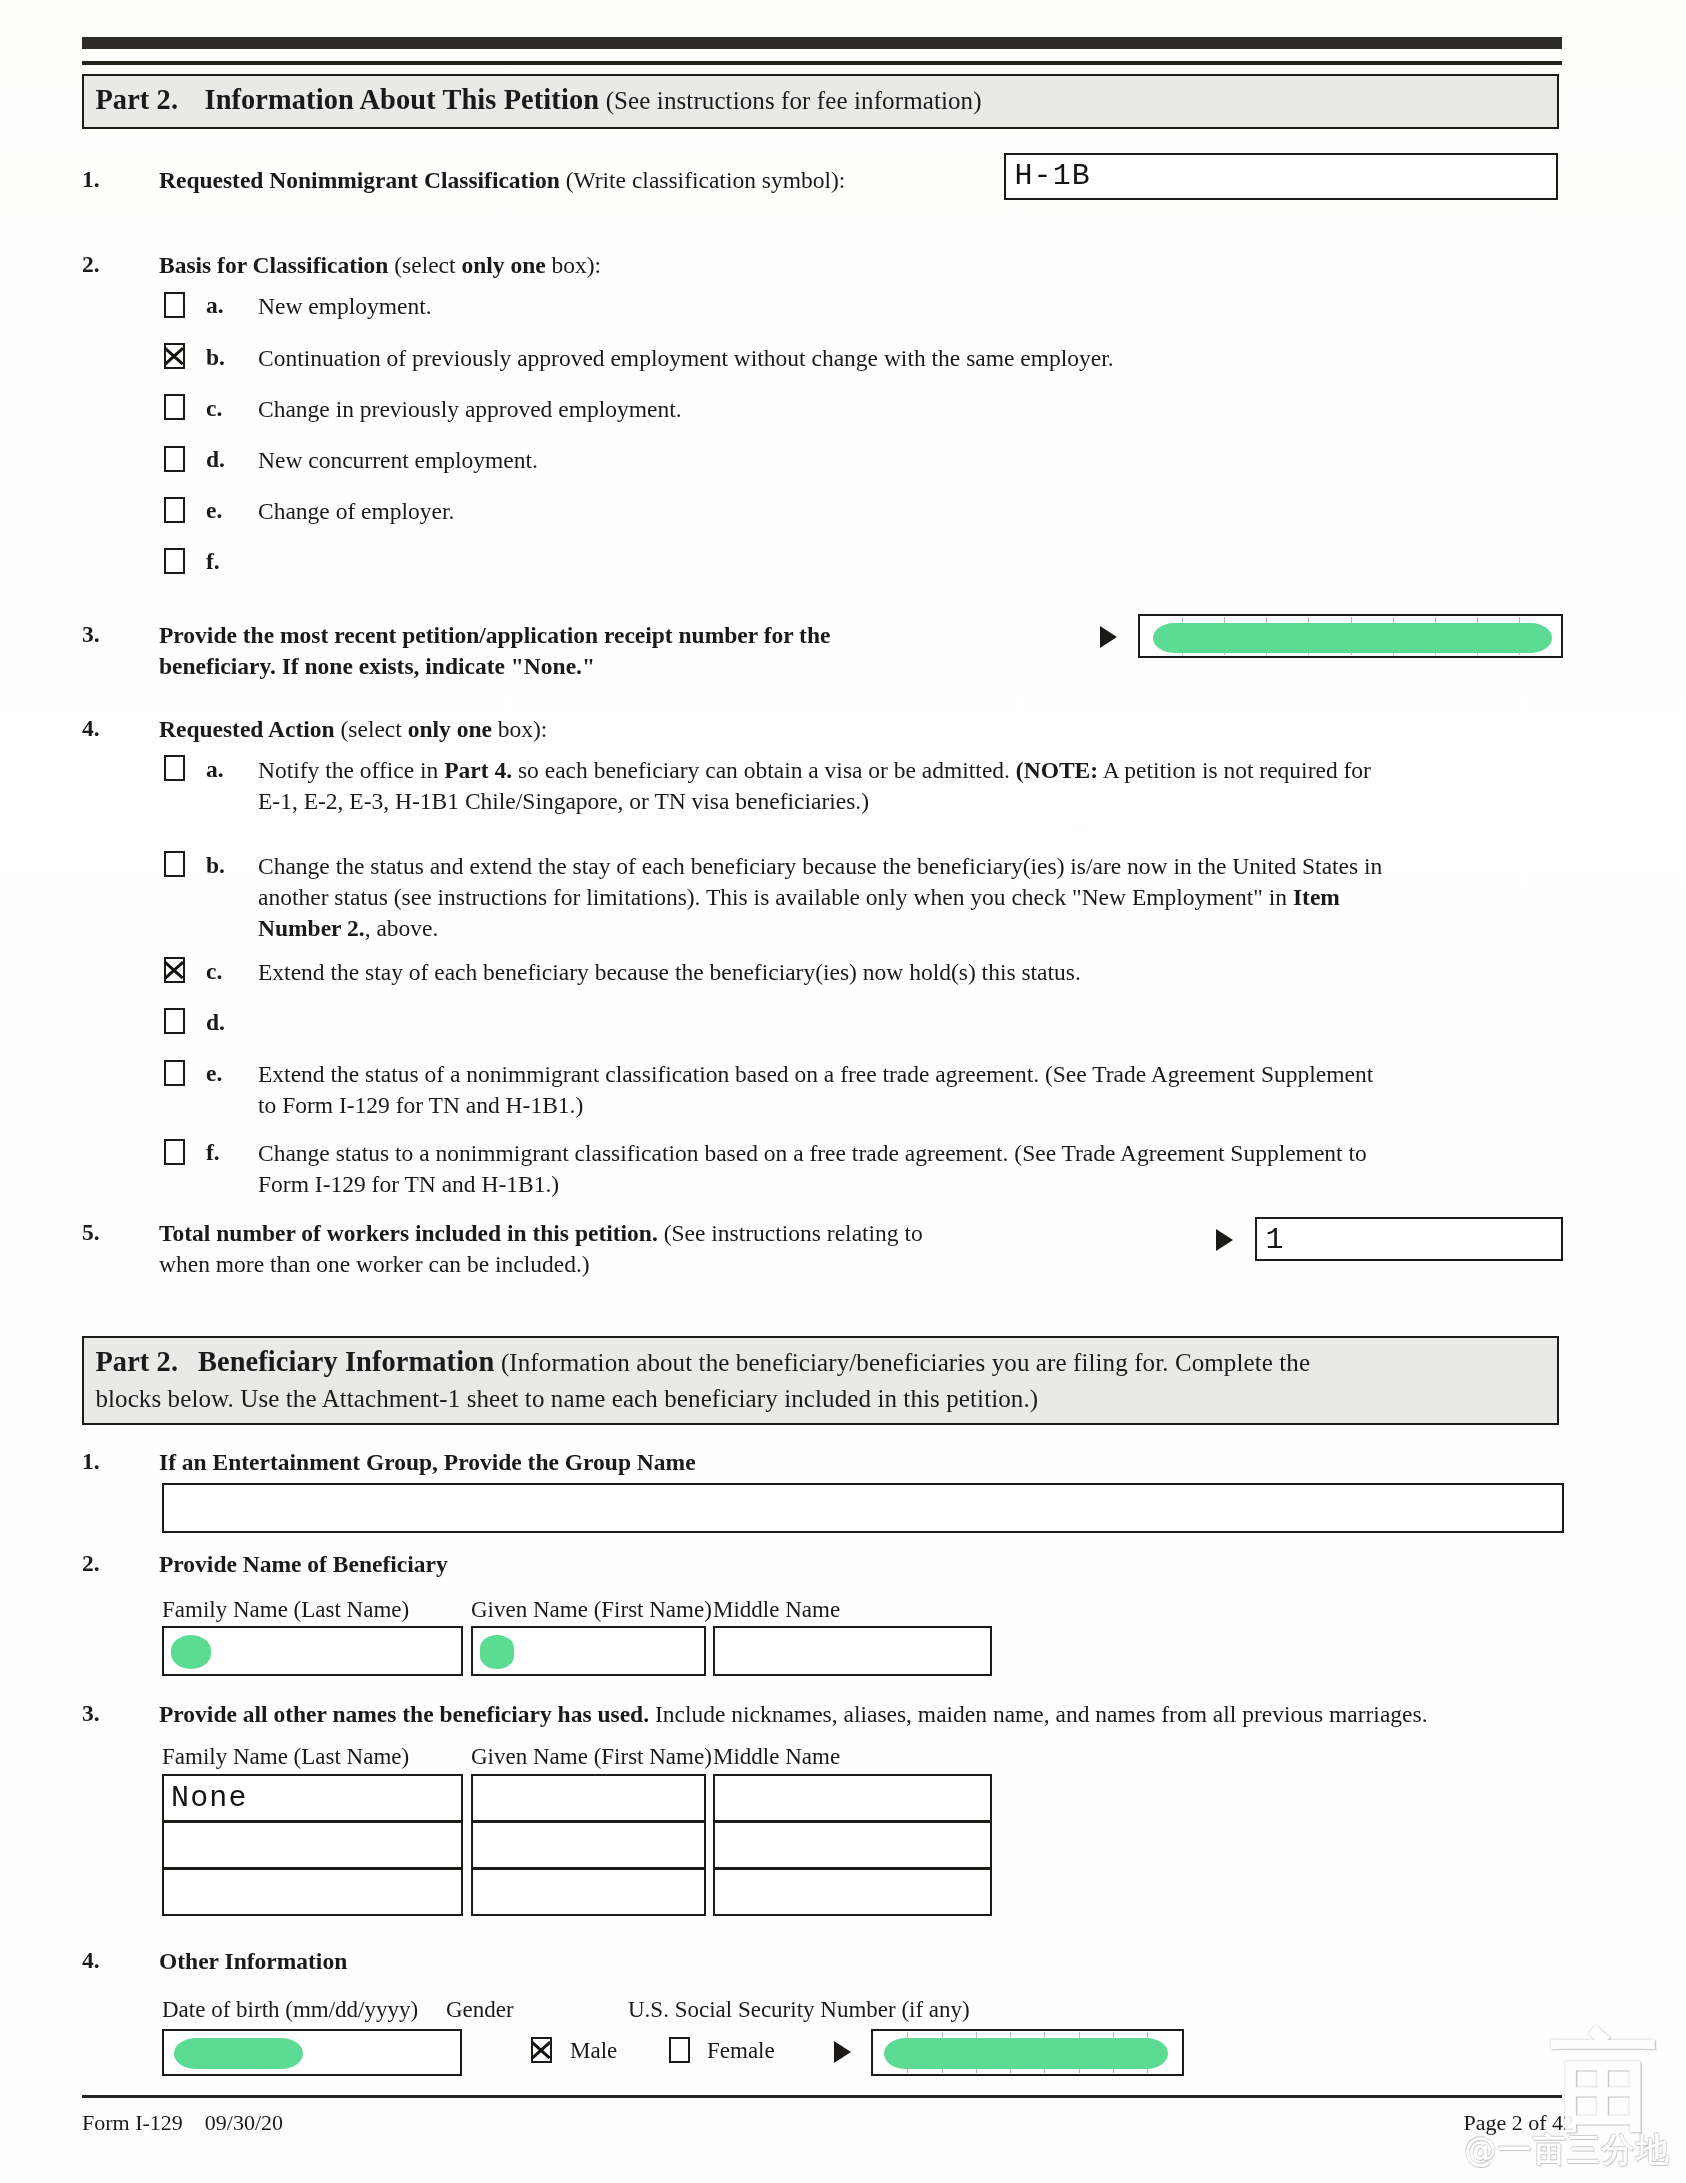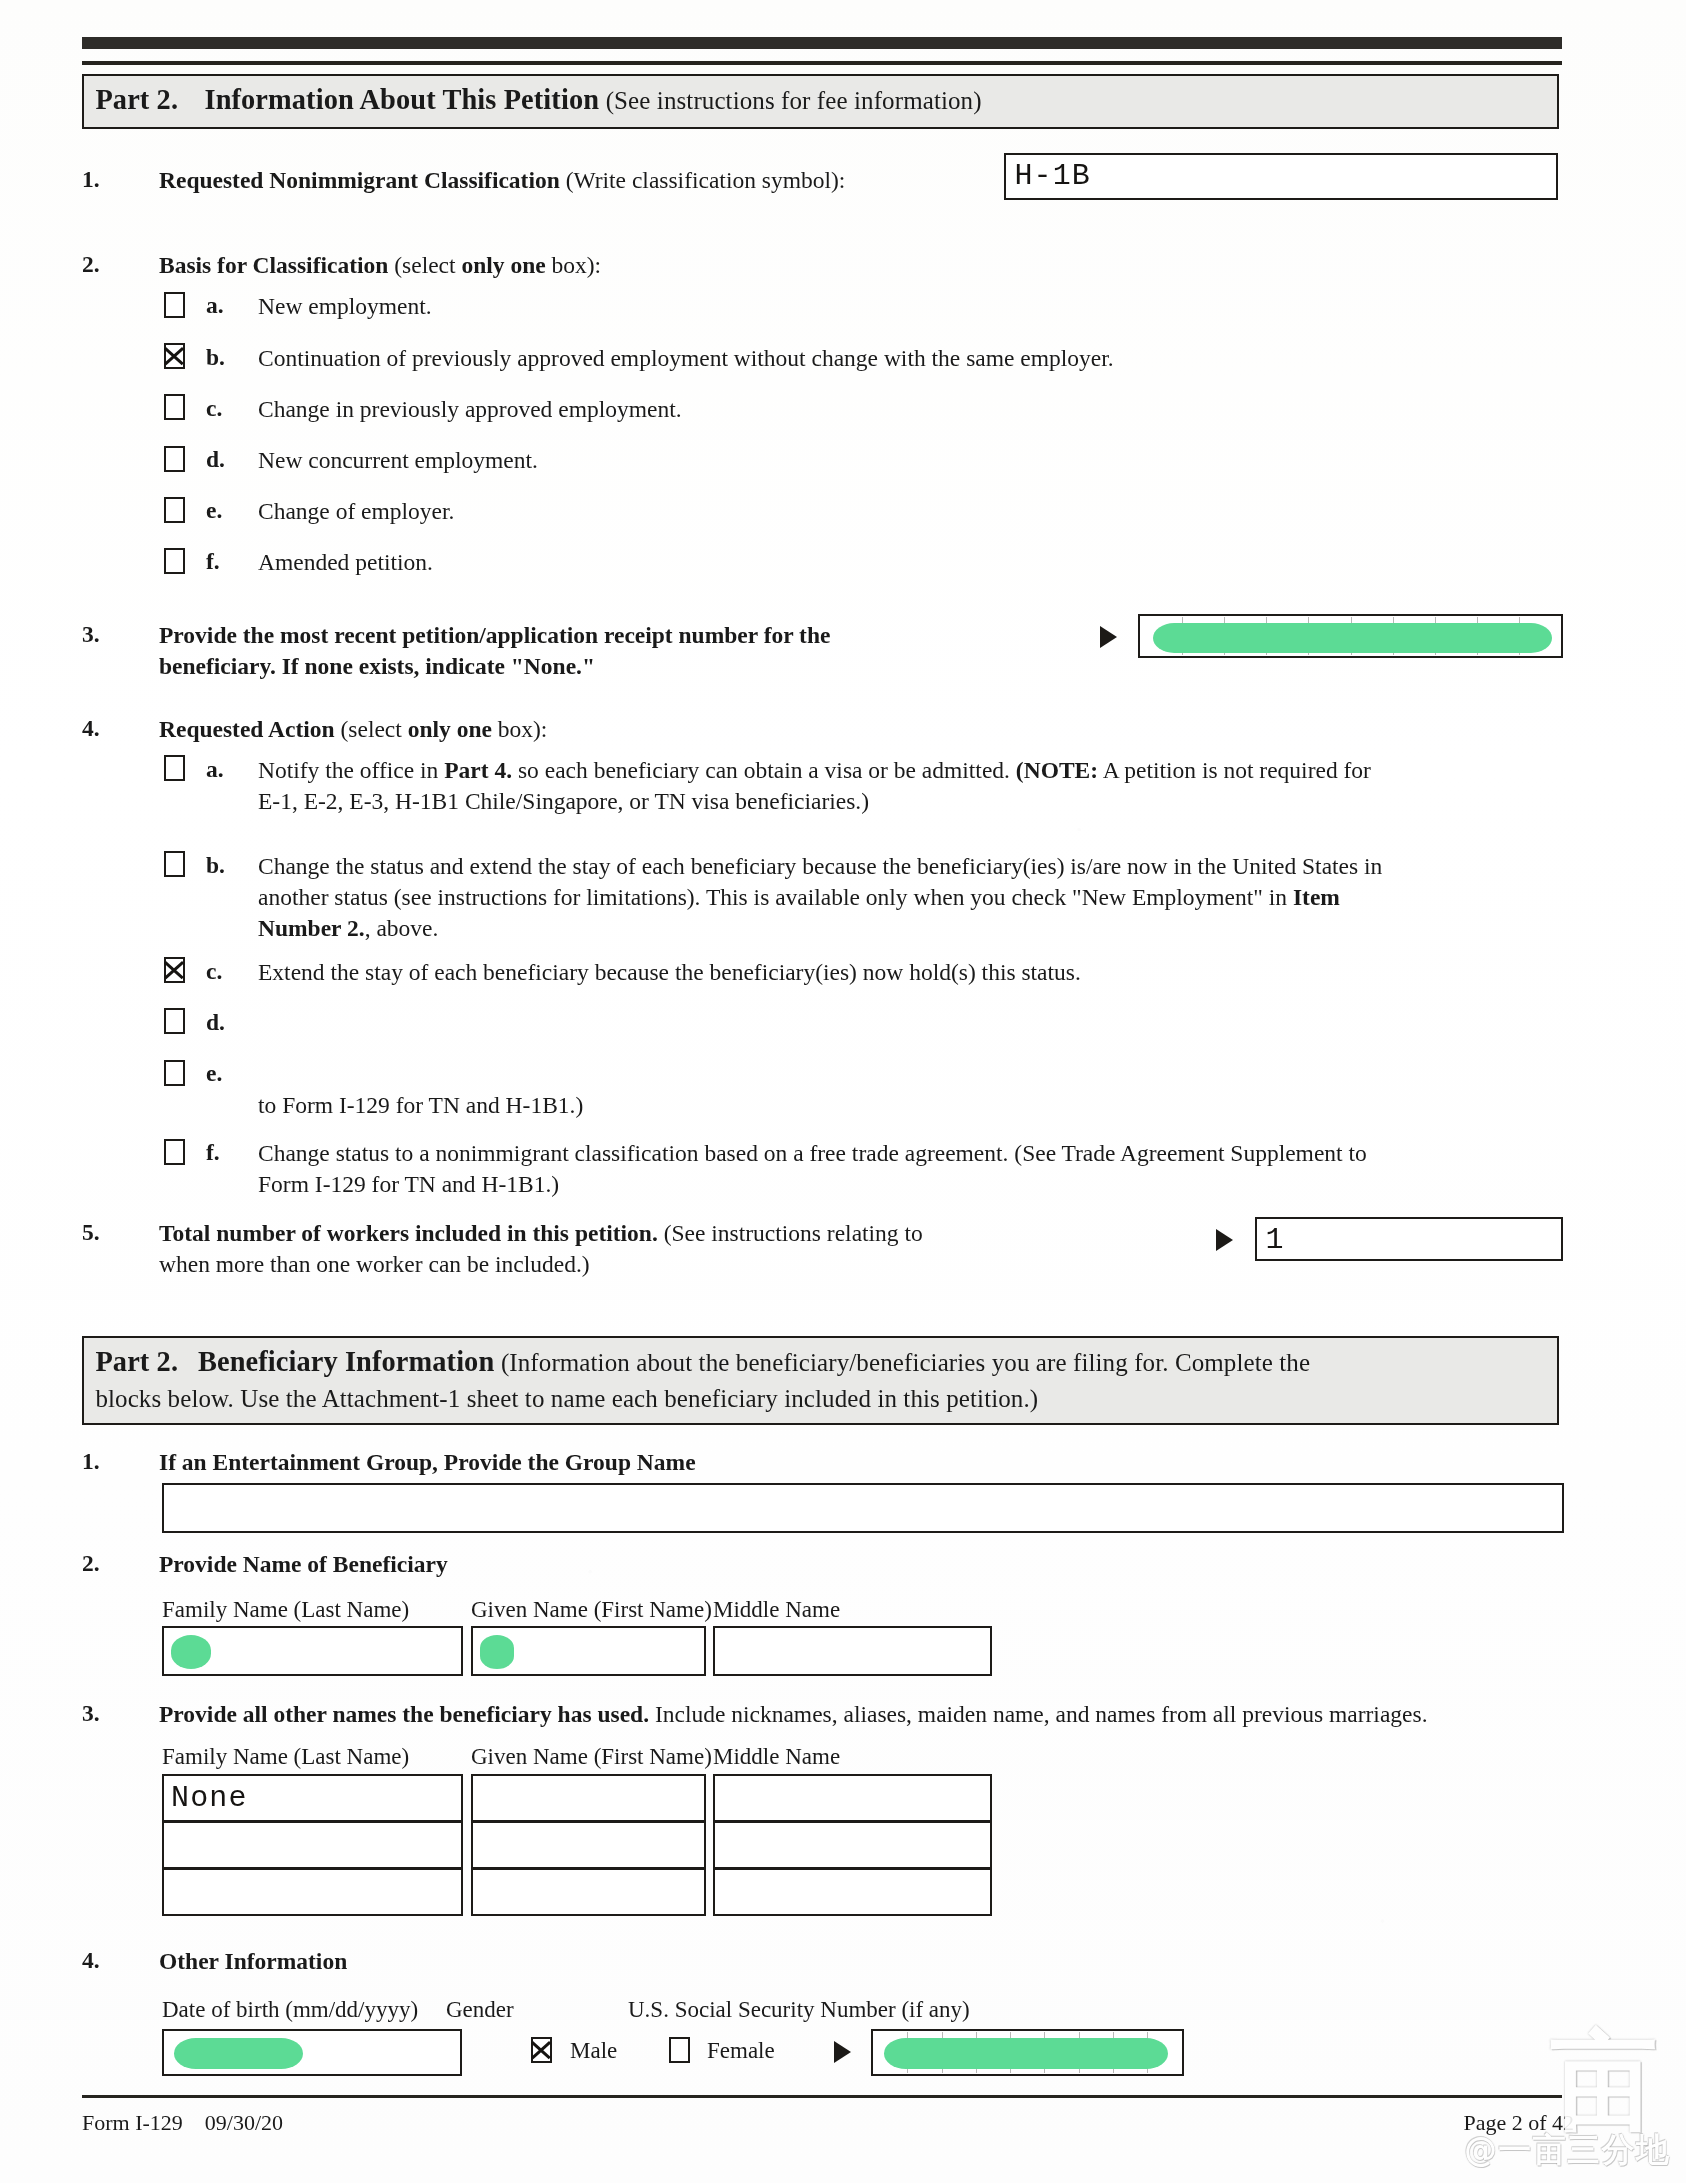--- a/index.html
+++ b/index.html
@@ -297,21 +297,20 @@
   <div class="cbox" style="left:82px; top:446px;"></div>
   <div class="optletter" style="left:124px; top:445px;">d.</div>
   <div class="opttext" style="left:176px; top:445px; width:1279px;">New concurrent employment.</div>
 
   <div class="cbox" style="left:82px; top:497px;"></div>
   <div class="optletter" style="left:124px; top:496px;">e.</div>
   <div class="opttext" style="left:176px; top:496px; width:1279px;">Change of employer.</div>
 
   <div class="cbox" style="left:82px; top:548px;"></div>
   <div class="optletter" style="left:124px; top:547px;">f.</div>
-  <div class="opttext" style="left:176px; top:547px; width:1279px;">Amended petition.</div>
 
   <div class="num" style="left:0px; top:620px;">3.</div>
   <div class="qtext" style="left:77px; top:620px; width:753px;">
     <b>Provide the most recent petition/application receipt number for the</b><br>
     <b>beneficiary.</b>
     <b>If none exists, indicate "None."</b>
   </div>
   <div class="arrow" style="left:1018px; top:626px;"></div>
   <div class="fbox" style="left:1056px; top:614px; width:425px; height:44px;">
     <div class="comb">
@@ -359,21 +358,21 @@
   <div class="cbox checked" style="left:82px; top:957px;"></div>
   <div class="optletter" style="left:124px; top:957px;">c.</div>
   <div class="opttext" style="left:176px; top:957px; width:1308px;">Extend the stay of each beneficiary because the beneficiary(ies) now hold(s) this status.</div>
 
   <div class="cbox" style="left:82px; top:1008px;"></div>
   <div class="optletter" style="left:124px; top:1008px;">d.</div>
 
   <div class="cbox" style="left:82px; top:1060px;"></div>
   <div class="optletter" style="left:124px; top:1059px;">e.</div>
   <div class="opttext" style="left:176px; top:1059px; width:1318px;">
-    <br>
+    <span>Extend the status of a nonimmigrant classification based on a free trade agreement.  (See Trade Agreement Supplement</span><br>
     <span>to Form I-129 for TN and H-1B1.)</span>
   </div>
 
   <div class="cbox" style="left:82px; top:1139px;"></div>
   <div class="optletter" style="left:124px; top:1138px;">f.</div>
   <div class="opttext" style="left:176px; top:1138px; width:1318px;">
     <span>Change status to a nonimmigrant classification based on a free trade agreement.  (See Trade Agreement Supplement to</span><br>
     <span>Form I-129 for TN and H-1B1.)</span>
   </div>
 

